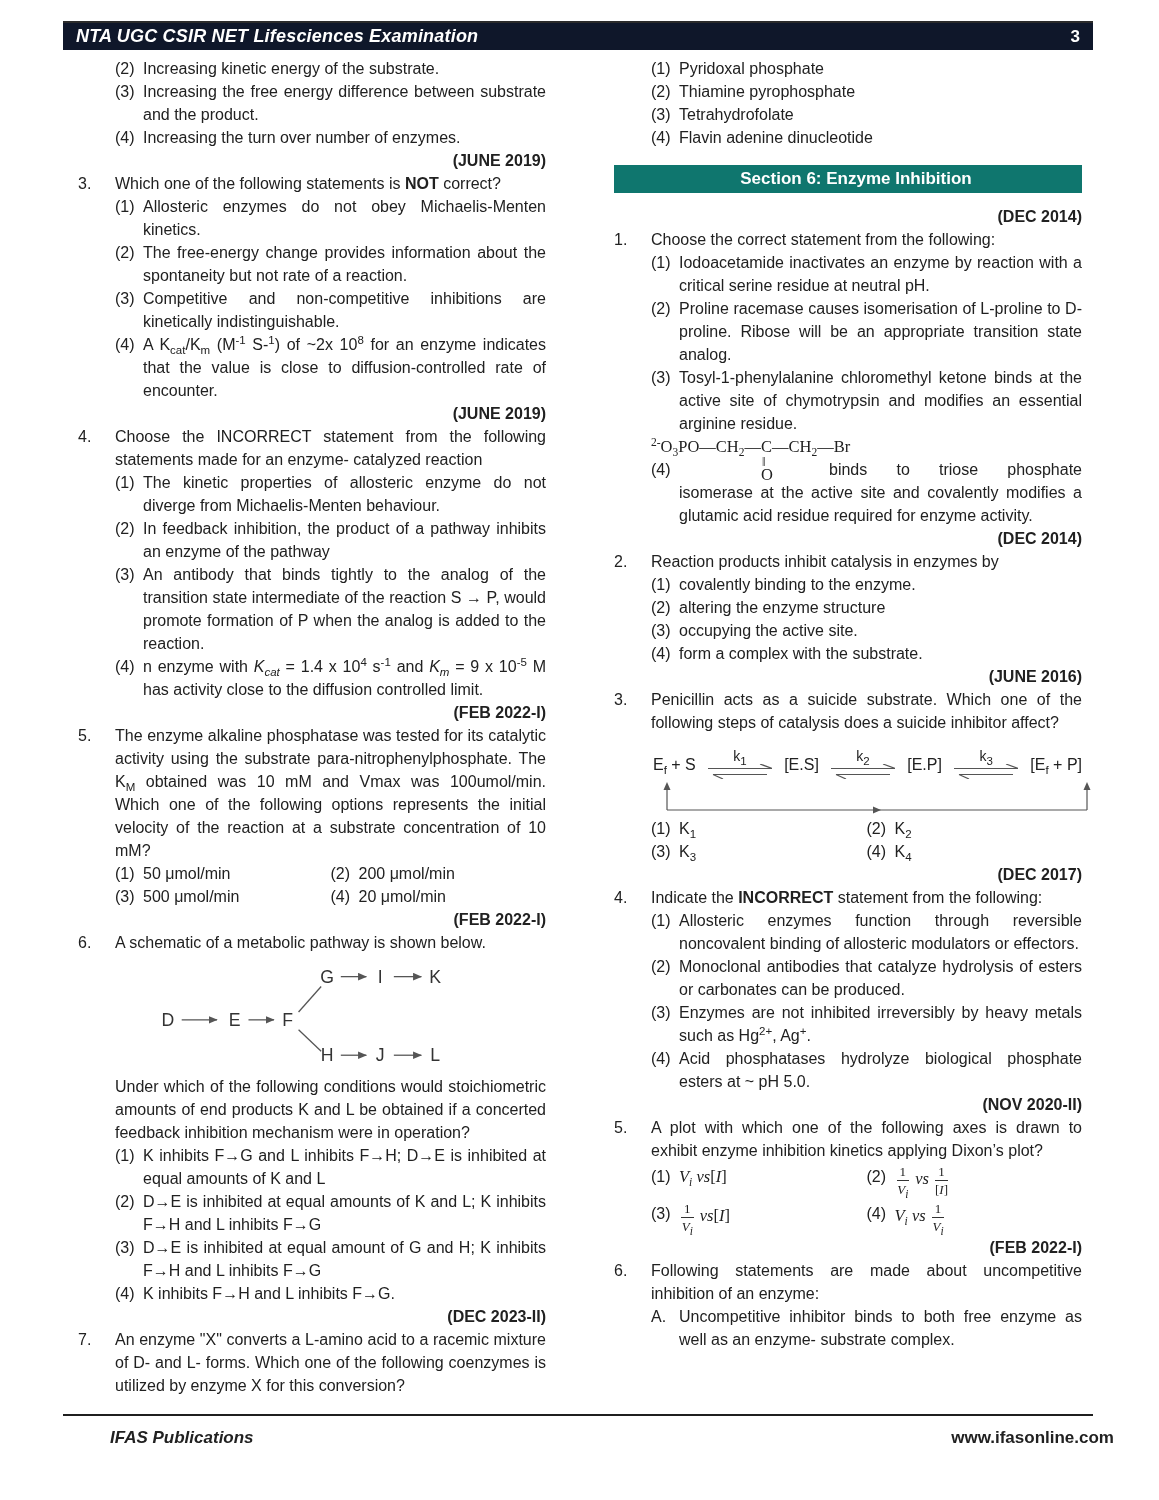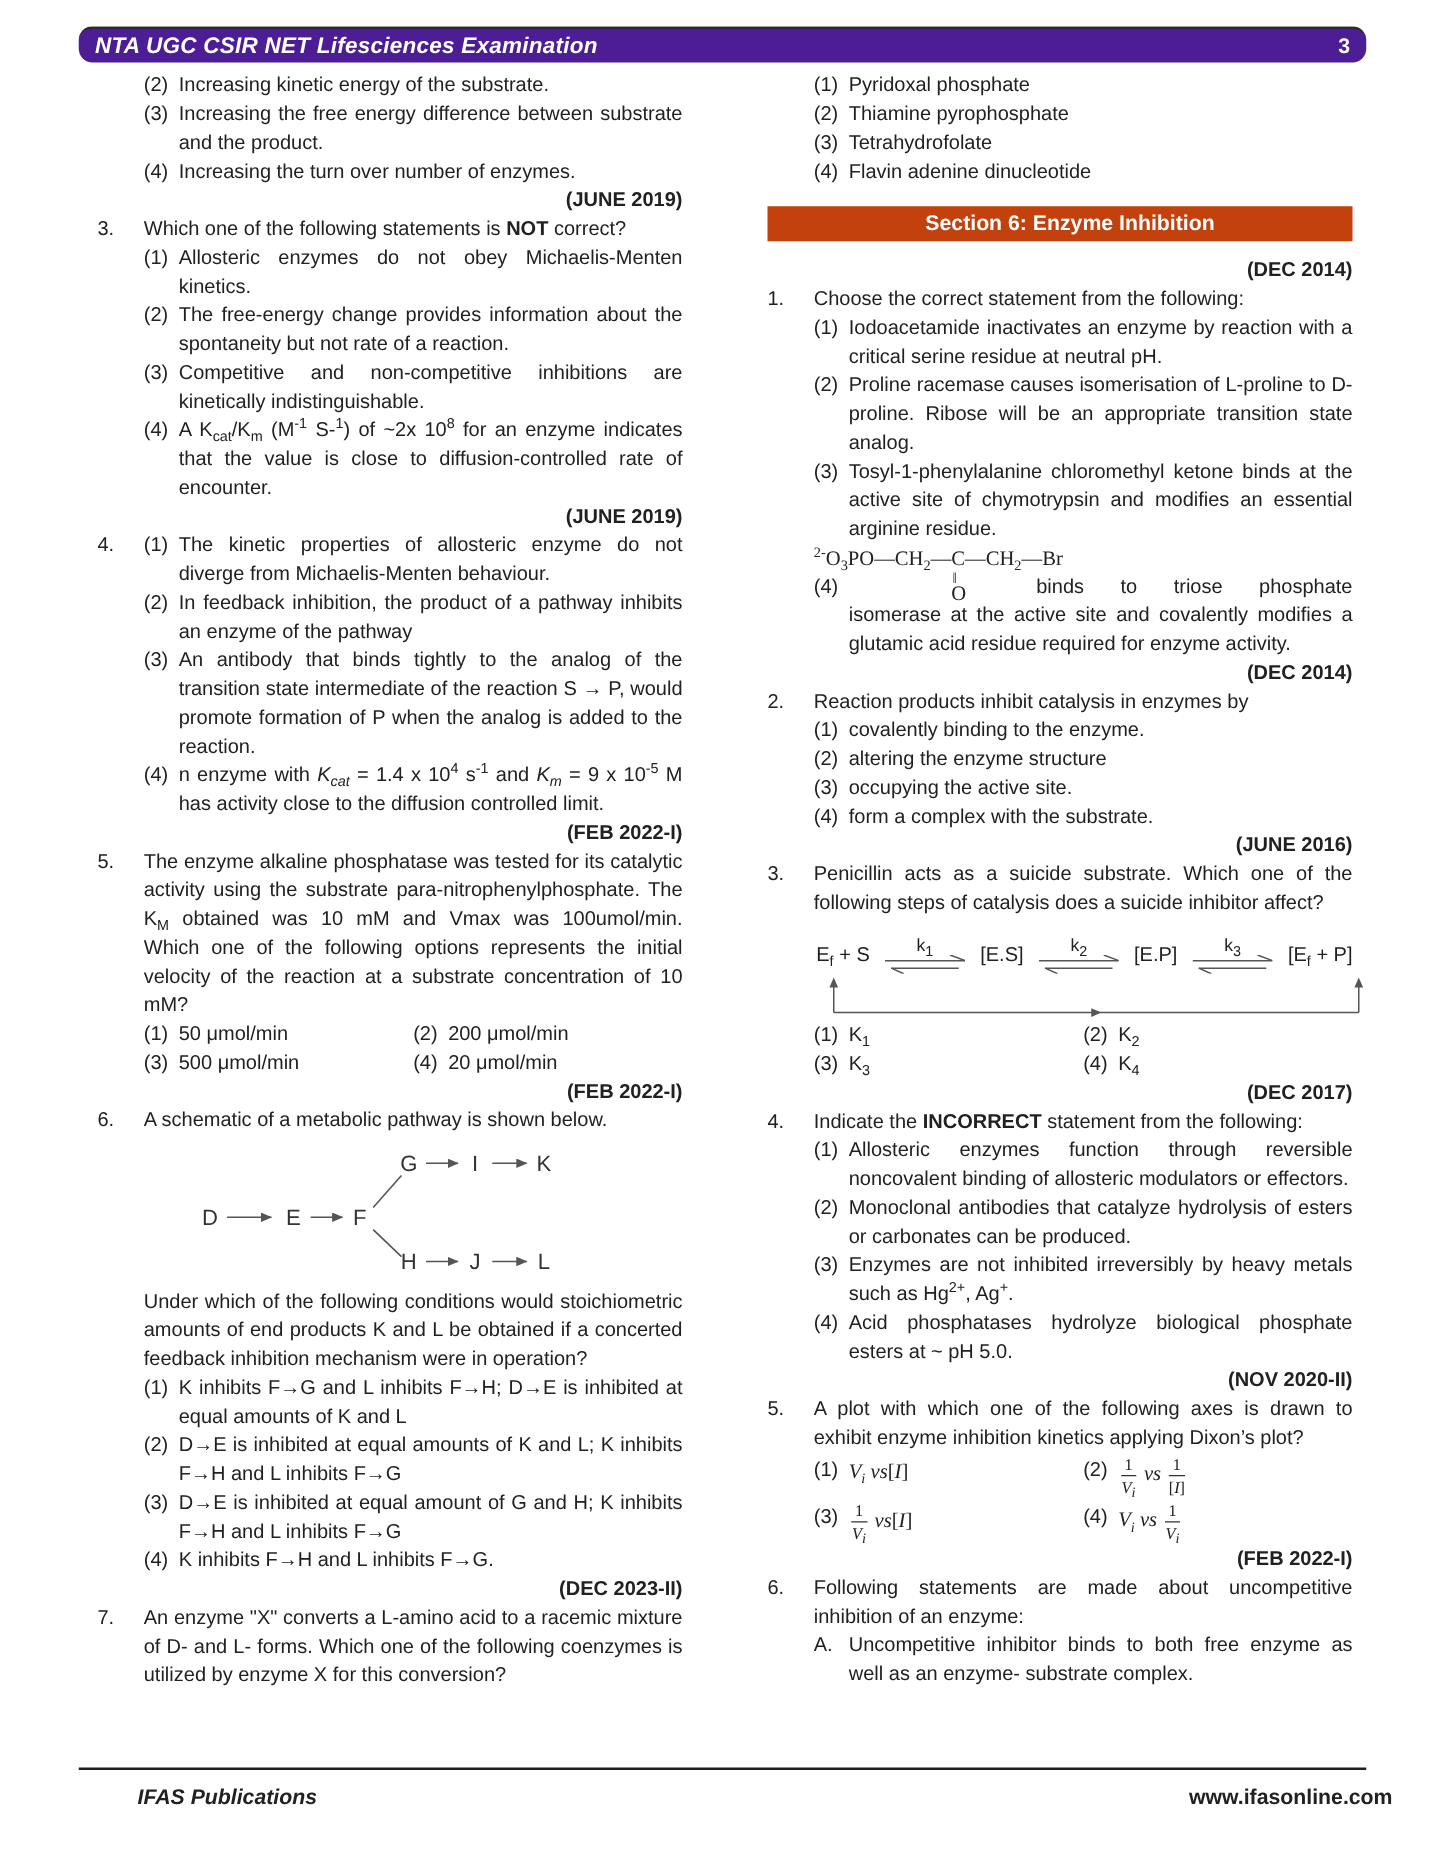--- a/index.html
+++ b/index.html
@@ -4,40 +4,40 @@
 <style>
   * { box-sizing: border-box; }
   html,body { margin:0; padding:0; background:#ffffff; }
   .page {
     position:relative; width:1159px; height:1500px; background:#ffffff;
     font-family:"Liberation Sans", sans-serif; color:#212121; overflow:hidden;
   }
   
   .header-bar {
     position:absolute; left:63px; top:21px; width:1030px; height:29px;
-    background:#4c1d95; color:#ffffff; display:flex; align-items:center;
-    justify-content:space-between; padding:0 13px; border-top:2px solid #2b2b2b;border-radius:11px;
+    background:#0f172a; color:#ffffff; display:flex; align-items:center;
+    justify-content:space-between; padding:0 13px; border-top:2px solid #2b2b2b;
   }
   .header-title { font-weight:700; font-style:italic; font-size:18px; letter-spacing:.2px; }
   .header-page  { font-weight:700; font-size:17px; }
   
   .columns { position:absolute; left:78px; top:57px; width:1004px; display:flex; gap:68px; }
   .col { width:468px; font-size:16px; line-height:23px; }
   .indented { margin-left:37px; }
   .justify { text-align:justify; }
   .q { display:flex; }
   .qnum { flex:0 0 37px; }
   .qbody { flex:1; min-width:0; }
   .opt { display:flex; }
   .optnum { flex:0 0 28px; }
   .opttext { flex:1; min-width:0; text-align:justify; }
   .optgrid { display:grid; grid-template-columns:1fr 1fr; }
   .date { text-align:right; font-weight:700; }
   .section-bar {
-    background:#c2410c; color:#ffffff; text-align:center; font-weight:700;
+    background:#0f766e; color:#ffffff; text-align:center; font-weight:700;
     font-size:17px; height:28px; line-height:28px; margin:16px 0 12px 0;padding-left:16px;
   }
   sup, sub { font-size:11.5px; line-height:0; }
   
   .pathway { margin:3px 0 2px 0; }
   .pathway text { font-size:18px; fill:#333; font-family:"Liberation Sans",sans-serif; }
   .pathway line { stroke:#555; stroke-width:1.3; }
   
   .chem-line {
     font-family:"Liberation Serif", serif; font-size:16.5px; 
@@ -118,20 +118,21 @@
             <span class="optnum">(4)</span>
             <span class="opttext">A K<sub>cat</sub>/K<sub>m</sub> (M<sup>-1</sup> S-<sup>1</sup>) of ~2x 10<sup>8</sup> for an enzyme indicates that the value is close to diffusion-controlled rate of encounter.</span>
           </div>
           <div class="date">(JUNE 2019)</div>
         </div>
       </div>
 
       <div class="q">
         <span class="qnum">4.</span>
         <div class="qbody">
+          <div class="justify">Choose the INCORRECT statement from the following statements made for an enzyme- catalyzed reaction</div>
           <div class="opt">
             <span class="optnum">(1)</span>
             <span class="opttext">The kinetic properties of allosteric enzyme do not diverge from Michaelis-Menten behaviour.</span>
           </div>
           <div class="opt">
             <span class="optnum">(2)</span>
             <span class="opttext">In feedback inhibition, the product of a pathway inhibits an enzyme of the pathway</span>
           </div>
           <div class="opt">
             <span class="optnum">(3)</span>

